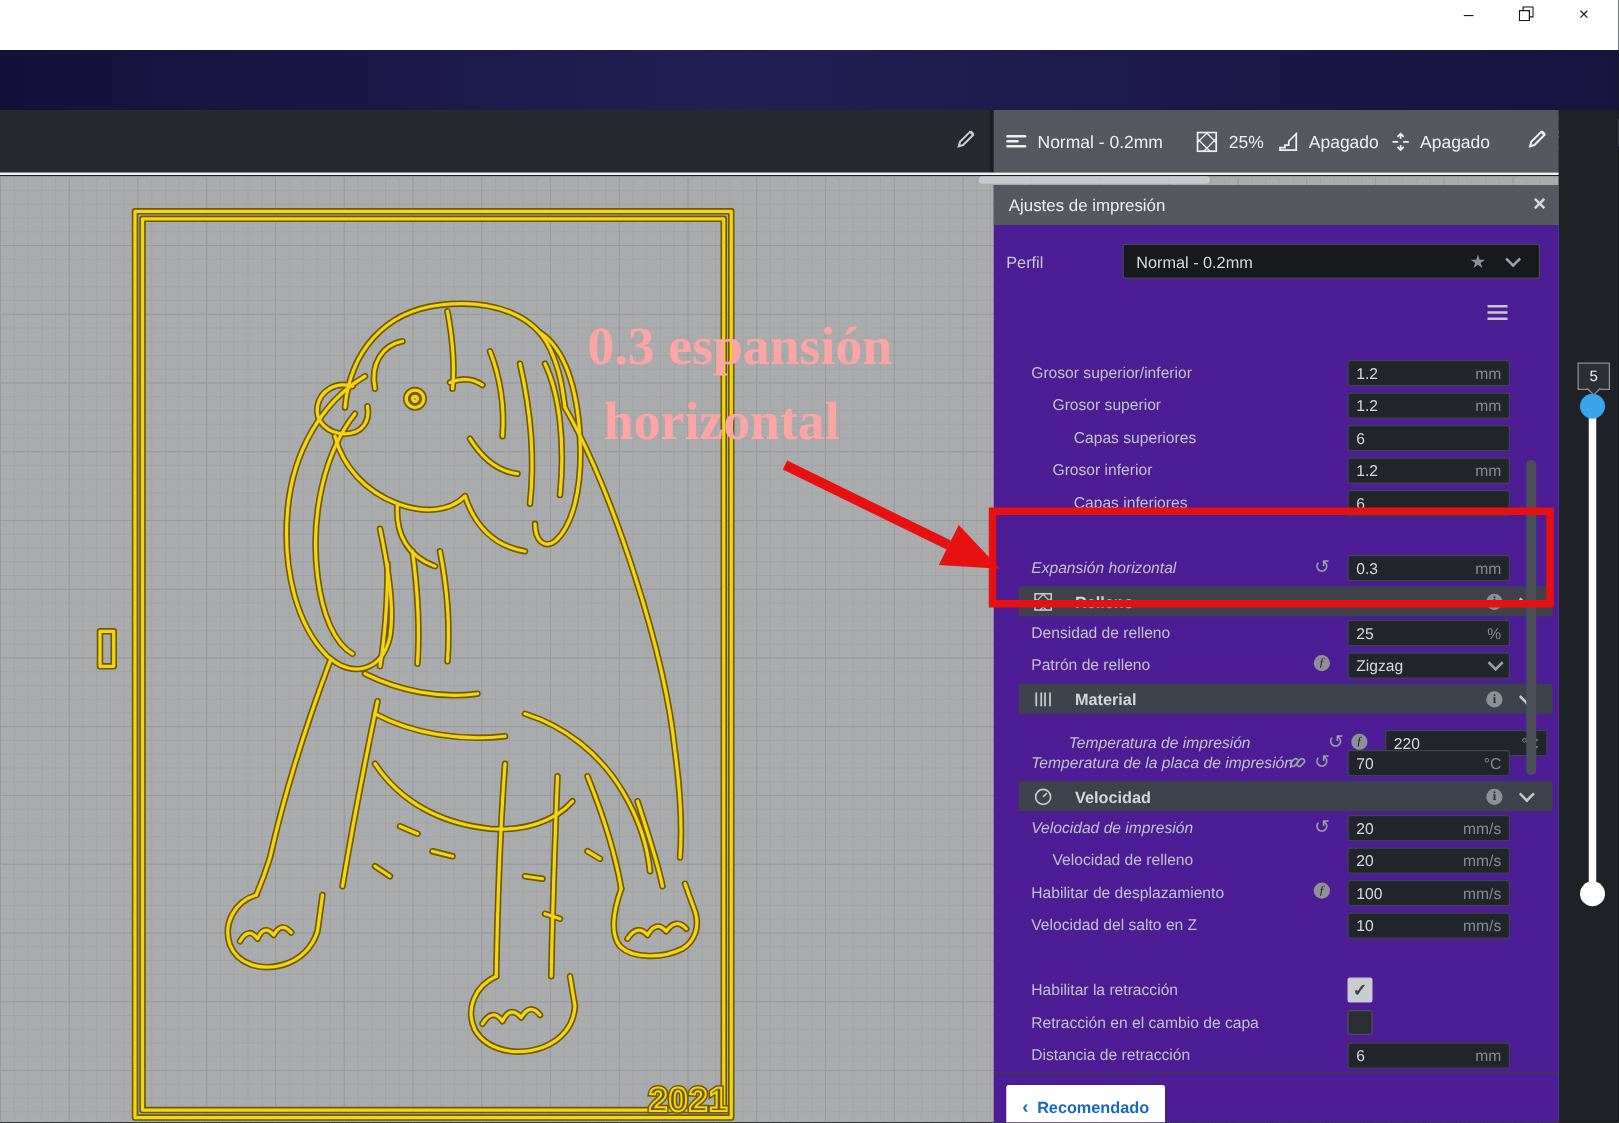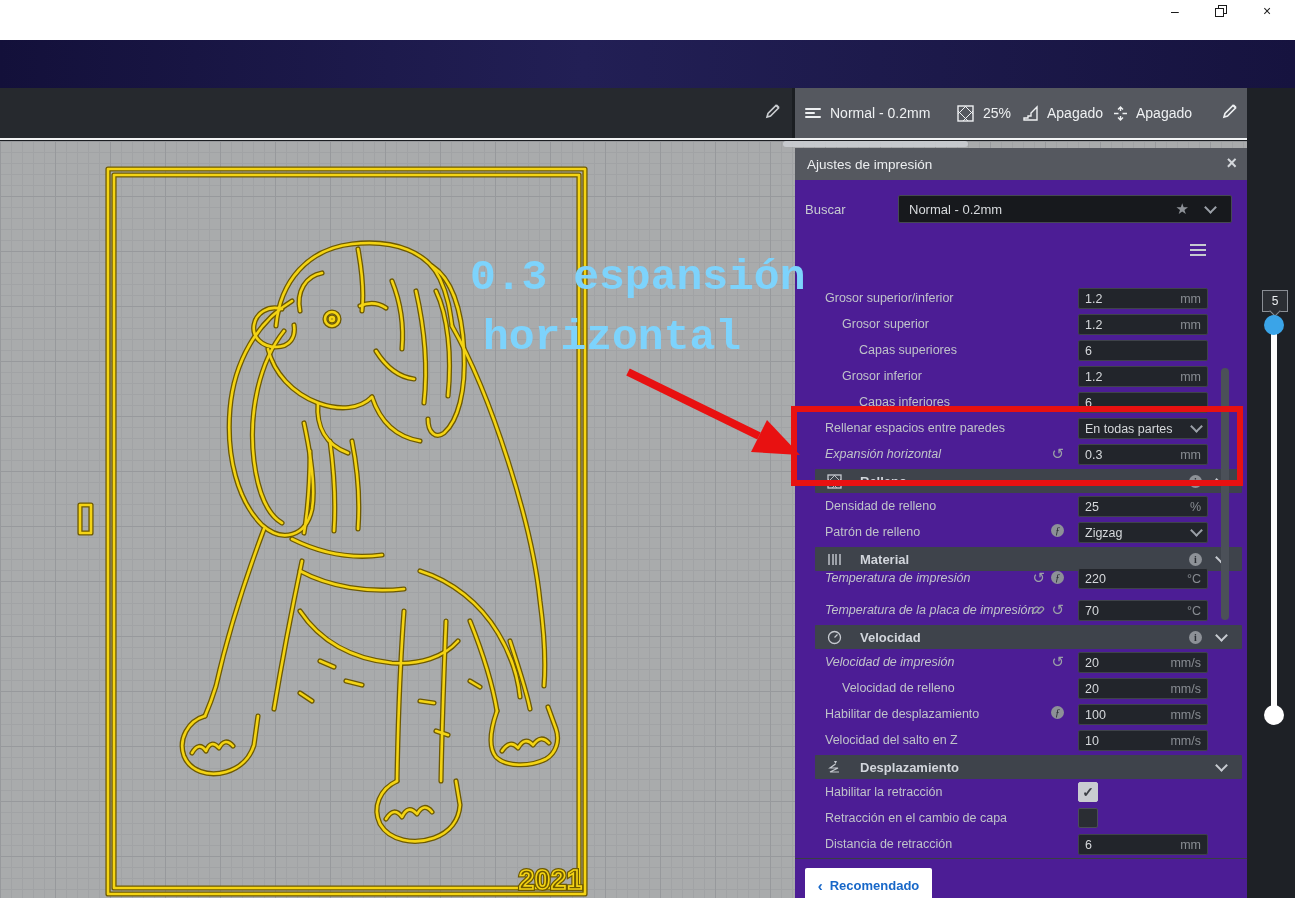--- a/index.html
+++ b/index.html
@@ -83,22 +83,22 @@
   .sect .sectlabel{margin-left:18px;}
   .sect .info{position:absolute;right:40px;}
   .sect .chev{position:absolute;right:16px;border-color:#c6cad0;}
   .info{width:13px;height:13px;border-radius:50%;background:#8d9197;color:#2a2d33;font-size:10px;font-weight:700;
      display:flex;align-items:center;justify-content:center;font-family:"Liberation Serif",serif;}
   .vscroll{position:absolute;left:426px;top:220px;width:8px;height:252px;background:#4b5058;border-radius:4px;cursor:grab;}
   .pdivider{position:absolute;left:0;top:710px;width:452px;height:1px;background:#3a3e44;}
   .recbtn{position:absolute;left:10px;top:720px;width:127px;height:34px;background:#ffffff;border-radius:2px;
      color:#1767c8;font-size:13px;font-weight:700;display:flex;align-items:center;justify-content:center;gap:7px;cursor:pointer;}
   
-  .ann-text{position:absolute;color:#7dd3fc;font-weight:700;font-size:43px;letter-spacing:0px;
-     font-family:Liberation Mono, monospace;white-space:nowrap;z-index:30;}
+  .ann-text{position:absolute;color:#fca5a5;font-weight:700;font-size:43px;letter-spacing:0px;
+     font-family:Liberation Serif, serif;white-space:nowrap;z-index:30;}
   .redrect{position:absolute;left:791px;top:406px;width:452px;height:80px;border:6px solid #e81111;
      box-sizing:border-box;z-index:29;}
   svg.arrow{position:absolute;left:0;top:0;z-index:30;pointer-events:none;}
   .bars span{display:block;height:2px;background:#eef0f2;margin:2px 0;border-radius:1px;}
 </style>
 </head>
 <body>
 
 <div id="app">
 
@@ -233,21 +233,21 @@
   <div class="slider-label">5</div>
   <div class="slider-track"></div>
   <div class="slider-handle" style="left:1264px;top:315px;background:#3aa4e8;"></div>
   <div class="slider-handle" style="left:1264px;top:705px;background:#ffffff;"></div>
 
   <div class="panel">
     <div class="panel-header">
       <span>Ajustes de impresión</span>
       <span class="close-x">×</span>
     </div>
-    <div class="profile-label">Buscar</div>
+    <div class="profile-label">Perfil</div>
     <div class="profile-dd">
       <span>Normal - 0.2mm</span>
       <span class="star">★</span>
       <span class="chev" style="position:absolute;right:16px;top:11px;"></span>
     </div>
     <div class="hamburger">
         <div></div>
         <div></div>
         <div></div>
       </div>
@@ -276,27 +276,20 @@
           <span class="lab" style="left:47px">Grosor inferior</span>
           <span class="field">
             <span>1.2</span>
             <span class="unit">mm</span>
           </span>
         </div>
         <div class="srow" style="top: 124px;">
           <span class="lab" style="left:64px">Capas inferiores</span>
           <span class="field">
             <span>6</span>
-          </span>
-        </div>
-        <div class="srow" style="top: 150px;">
-          <span class="lab" style="left:30px">Rellenar espacios entre paredes</span>
-          <span class="field dd">
-            <span>En todas partes</span>
-            <span class="chev"></span>
           </span>
         </div>
         <div class="srow" style="top: 176px;">
           <span class="lab it" style="left:30px">Expansión horizontal</span>
           <span class="icons">
             <span class="reset">↺</span>
           </span>
           <span class="field">
             <span>0.3</span>
             <span class="unit">mm</span>
@@ -333,21 +326,21 @@
         <div class="srow" style="top: 280px;">
           <div class="sect">
             <svg width="15" height="15" viewBox="0 0 15 15">
               <path d="M2 2 V13 M6 2 V13 M9 2 V13 M13 2 V13" stroke="#c6cad0" stroke-width="1.4"></path>
             </svg>
             <span class="sectlabel">Material</span>
             <span class="info">i</span>
             <span class="chev"></span>
           </div>
         </div>
-        <div class="srow" style="top: 300px;">
+        <div class="srow" style="top: 316px; margin-left: 30px;">
           <span class="lab it" style="left:30px">Temperatura de impresión</span>
           <span class="icons">
             <span class="reset">↺</span>
             <span class="fncirc">ƒ</span>
           </span>
           <span class="field">
             <span>220</span>
             <span class="unit">°C</span>
           </span>
         </div>
@@ -403,30 +396,20 @@
             <span class="unit">mm/s</span>
           </span>
         </div>
         <div class="srow" style="top: 462px; text-align: right;">
           <span class="lab" style="left:30px">Velocidad del salto en Z</span>
           <span class="field">
             <span>10</span>
             <span class="unit">mm/s</span>
           </span>
         </div>
-        <div class="srow" style="top: 488px;">
-          <div class="sect">
-            <svg width="15" height="15" viewBox="0 0 15 15">
-              <path d="M7 1 L10 1 L8.5 4 Z" fill="#c6cad0"></path>
-              <path d="M8.5 4 L3 8 L11 8 L3 12 L12 12" stroke="#c6cad0" stroke-width="1.2" fill="none"></path>
-            </svg>
-            <span class="sectlabel">Desplazamiento</span>
-            <span class="chev"></span>
-          </div>
-        </div>
         <div class="srow" style="top: 540px;">
           <span class="lab" style="left:30px">Retracción en el cambio de capa</span>
           <span class="checkbox"></span>
         </div>
         <div class="srow" style="top: 514px;">
           <span class="lab" style="left:30px">Habilitar la retracción</span>
           <span class="checkbox on">✓</span>
         </div>
         <div class="srow" style="top: 566px; text-align: right;">
           <span class="lab" style="left:30px">Distancia de retracción</span>

